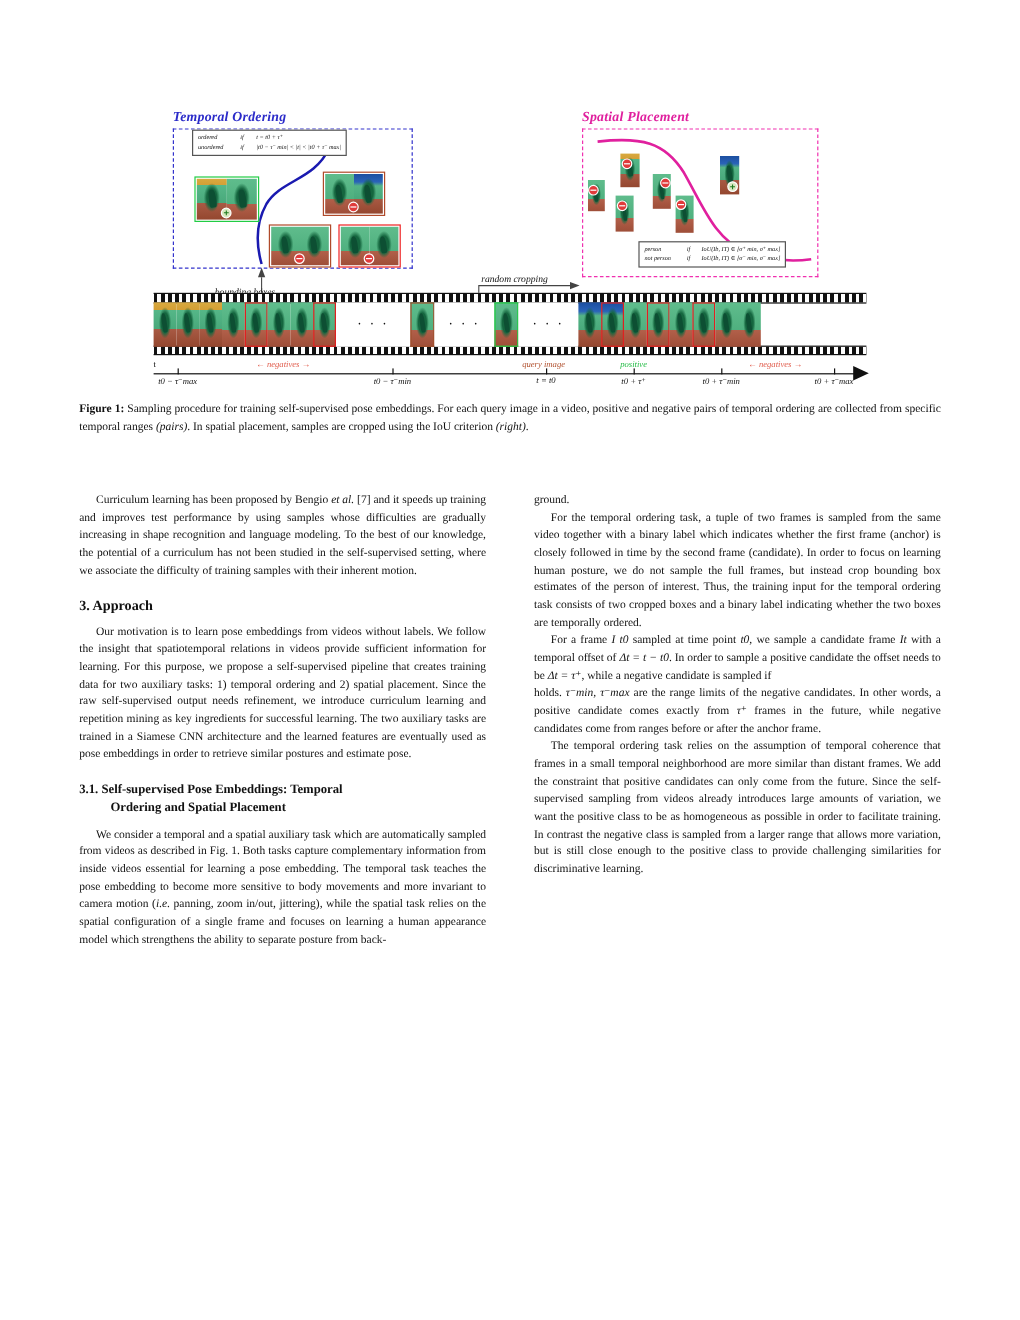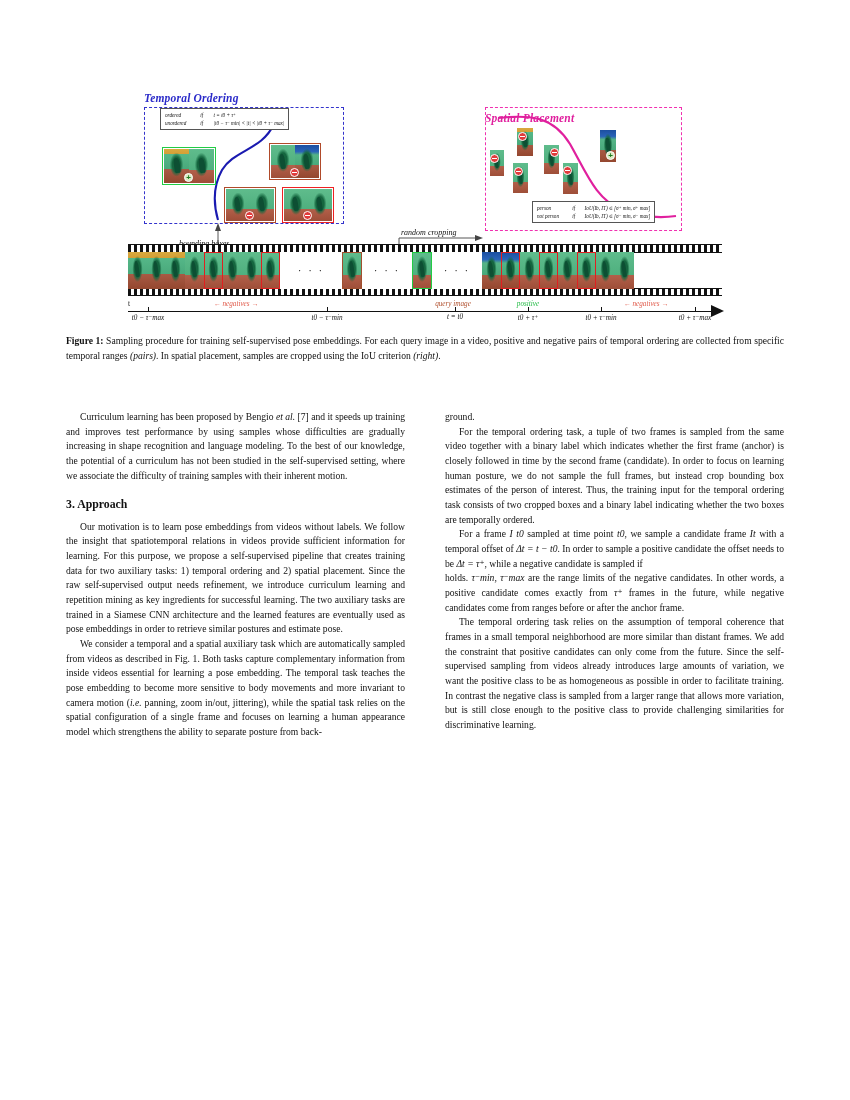--- a/index.html
+++ b/index.html
@@ -40,21 +40,20 @@
     letter-spacing: .2px;
     white-space: nowrap;
   }
   .temporal-title {
     left: 78px; top: 4px;
     color: #2b2bc9;
   }
   .spatial-title {
     left: 419px; top: 4px;
     color: #e0209e;
-    margin-top: 20px;
   }
 
   .dashed-box {
     position: absolute;
     box-sizing: border-box;
   }
   .temporal-box {
     left: 78px; top: 19px;
     width: 200px; height: 117px;
     border: 1.4px dashed #3333cc;
@@ -473,20 +472,21 @@
     <b>Figure 1:</b><span> Sampling procedure for training self-supervised pose embeddings. For each query image in a video, positive and negative pairs of temporal ordering are collected from specific temporal ranges </span><i>(pairs)</i><span>. In spatial placement, samples are cropped using the IoU criterion </span><i>(right)</i><span>.</span>
   </div>
 
   <div class="col col-left">
     <p><span>Curriculum learning has been proposed by Bengio </span><i>et al.</i><span> [7] and it speeds up training and improves test performance by using samples whose difficulties are gradually increasing in shape recognition and language modeling. To the best of our knowledge, the potential of a curriculum has not been studied in the self-supervised setting, where we associate the difficulty of training samples with their inherent motion.</span></p>
 
     <h2>3. Approach</h2>
 
     <p>Our motivation is to learn pose embeddings from videos without labels. We follow the insight that spatiotemporal relations in videos provide sufficient information for learning. For this purpose, we propose a self-supervised pipeline that creates training data for two auxiliary tasks: 1) temporal ordering and 2) spatial placement. Since the raw self-supervised output needs refinement, we introduce curriculum learning and repetition mining as key ingredients for successful learning. The two auxiliary tasks are trained in a Siamese CNN architecture and the learned features are eventually used as pose embeddings in order to retrieve similar postures and estimate pose.</p>
 
+    <h3><span>3.1. Self-supervised Pose Embeddings:  Temporal</span><span class="cont">Ordering and Spatial Placement</span></h3>
 
     <p><span>We consider a temporal and a spatial auxiliary task which are automatically sampled from videos as described in Fig. 1. Both tasks capture complementary information from inside videos essential for learning a pose embedding. The temporal task teaches the pose embedding to become more sensitive to body movements and more invariant to camera motion (</span><i>i.e.</i><span> panning, zoom in/out, jittering), while the spatial task relies on the spatial configuration of a single frame and focuses on learning a human appearance model which strengthens the ability to separate posture from back-</span></p>
   </div>
 
   <div class="col col-right">
     <p class="noindent">ground.</p>
 
     <p>For the temporal ordering task, a tuple of two frames is sampled from the same video together with a binary label which indicates whether the first frame (anchor) is closely followed in time by the second frame (candidate). In order to focus on learning human posture, we do not sample the full frames, but instead crop bounding box estimates of the person of interest. Thus, the training input for the temporal ordering task consists of two cropped boxes and a binary label indicating whether the two boxes are temporally ordered.</p>
 
     <p><span>For a frame </span><span class="mi">I t0</span><span> sampled at time point </span><span class="mi">t0</span><span>, we sample a candidate frame </span><span class="mi">It</span><span> with a temporal offset of </span><span class="mi">Δt = t − t0</span><span>. In order to sample a positive candidate the offset needs to be </span><span class="mi">Δt = τ⁺</span><span>, while a negative candidate is sampled if</span></p>

